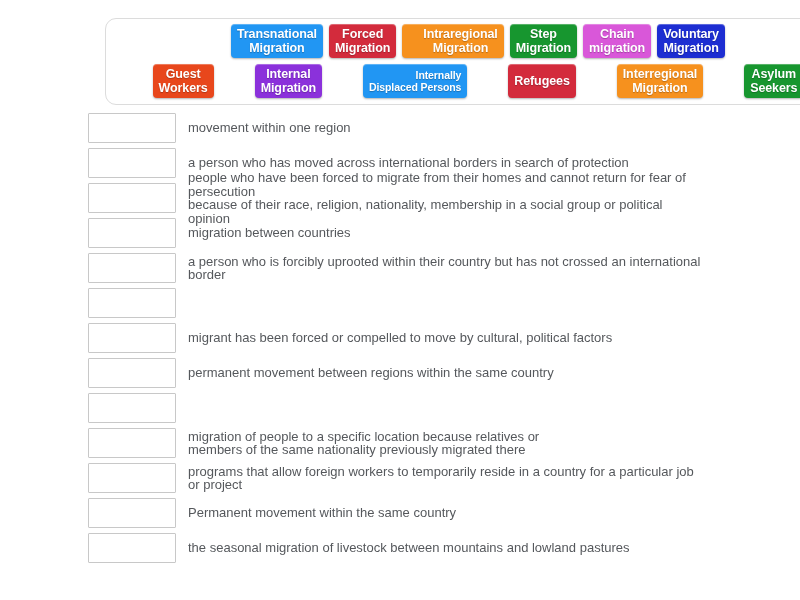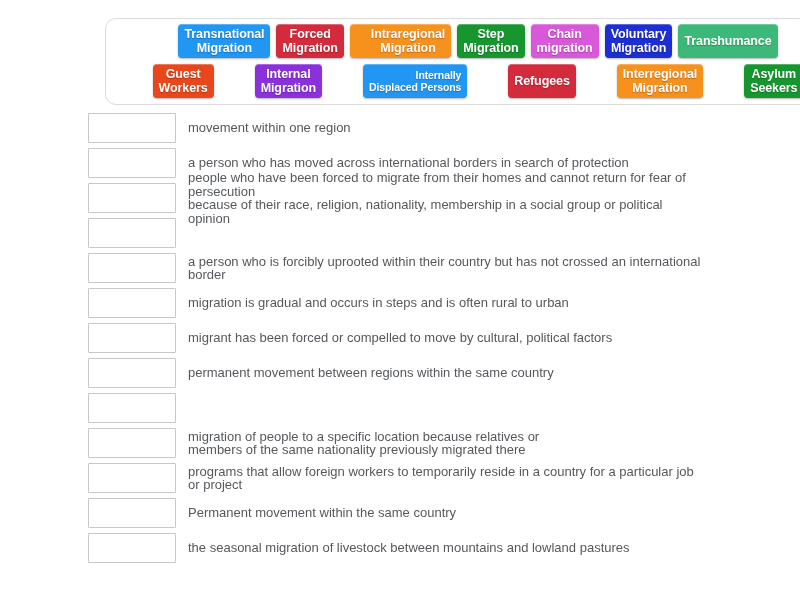--- a/index.html
+++ b/index.html
@@ -102,21 +102,20 @@
         <div class="tile" style="background: rgb(211, 43, 60);">Forced
 Migration</div>
         <div class="tile" style="background: rgb(246, 145, 30); padding-left: 21px;">Intraregional
 Migration</div>
         <div class="tile" style="background: rgb(23, 150, 47);">Step
 Migration</div>
         <div class="tile" style="background: rgb(217, 87, 217);">Chain
 migration</div>
         <div class="tile" style="background: rgb(29, 46, 210);">Voluntary
 Migration</div>
-        <div class="tile" style="background: rgb(60, 184, 120);">Transhumance</div>
       </div>
     <div class="tile-row" id="tile-row-bottom">
         <div class="tile" style="background: rgb(232, 71, 28);">Guest
 Workers</div>
         <div class="tile" style="background: rgb(139, 49, 219);">Internal
 Migration</div>
         <div class="tile small" style="background: rgb(33, 150, 243); text-align: right;">Internally
 Displaced Persons</div>
         <div class="tile" style="background: rgb(211, 43, 60);">Refugees</div>
         <div class="tile" style="background: rgb(246, 145, 30);">Interregional
@@ -135,28 +134,28 @@
         <div class="drop-box"></div>
         <div class="def-text">a person who has moved across international borders in search of protection</div>
       </div>
       <div class="def-row">
         <div class="drop-box"></div>
         <div class="def-text">people who have been forced to migrate from their homes and cannot return for fear of persecution
 because of their race, religion, nationality, membership in a social group or political opinion</div>
       </div>
       <div class="def-row">
         <div class="drop-box"></div>
+        <div class="def-text">migration between countries</div>
       </div>
       <div class="def-row">
         <div class="drop-box"></div>
         <div class="def-text">a person who is forcibly uprooted within their country but has not crossed an international border</div>
       </div>
       <div class="def-row">
         <div class="drop-box"></div>
-        <div class="def-text">migration is gradual and occurs in steps and is often rural to urban</div>
       </div>
       <div class="def-row">
         <div class="drop-box"></div>
         <div class="def-text">migrant has been forced or compelled to move by cultural, political factors</div>
       </div>
       <div class="def-row">
         <div class="drop-box"></div>
         <div class="def-text">permanent movement between regions within the same country</div>
       </div>
       <div class="def-row">

